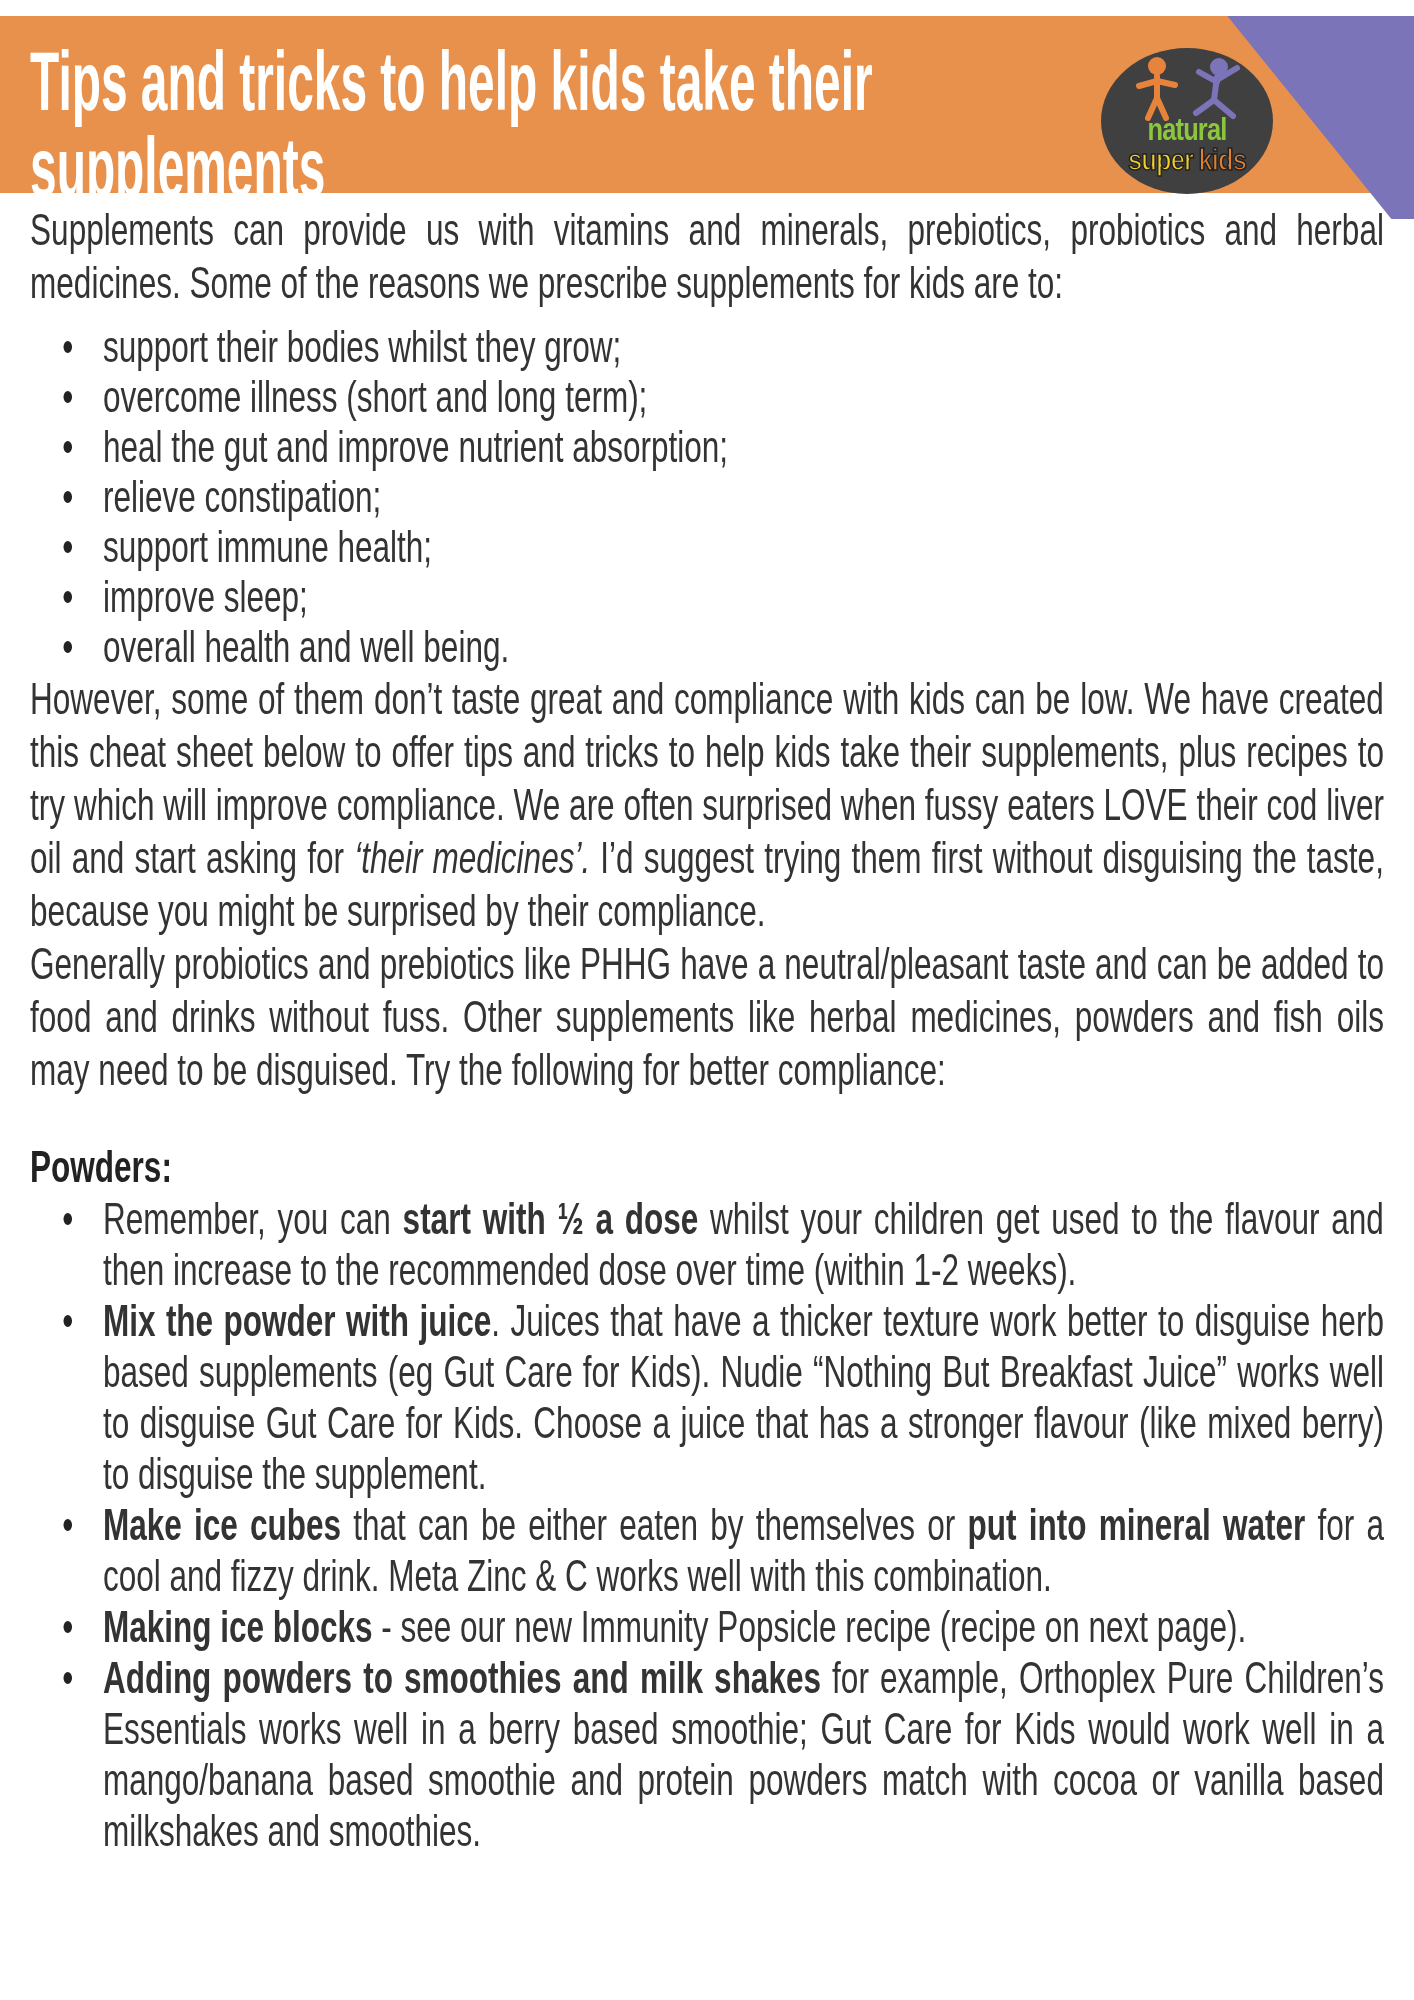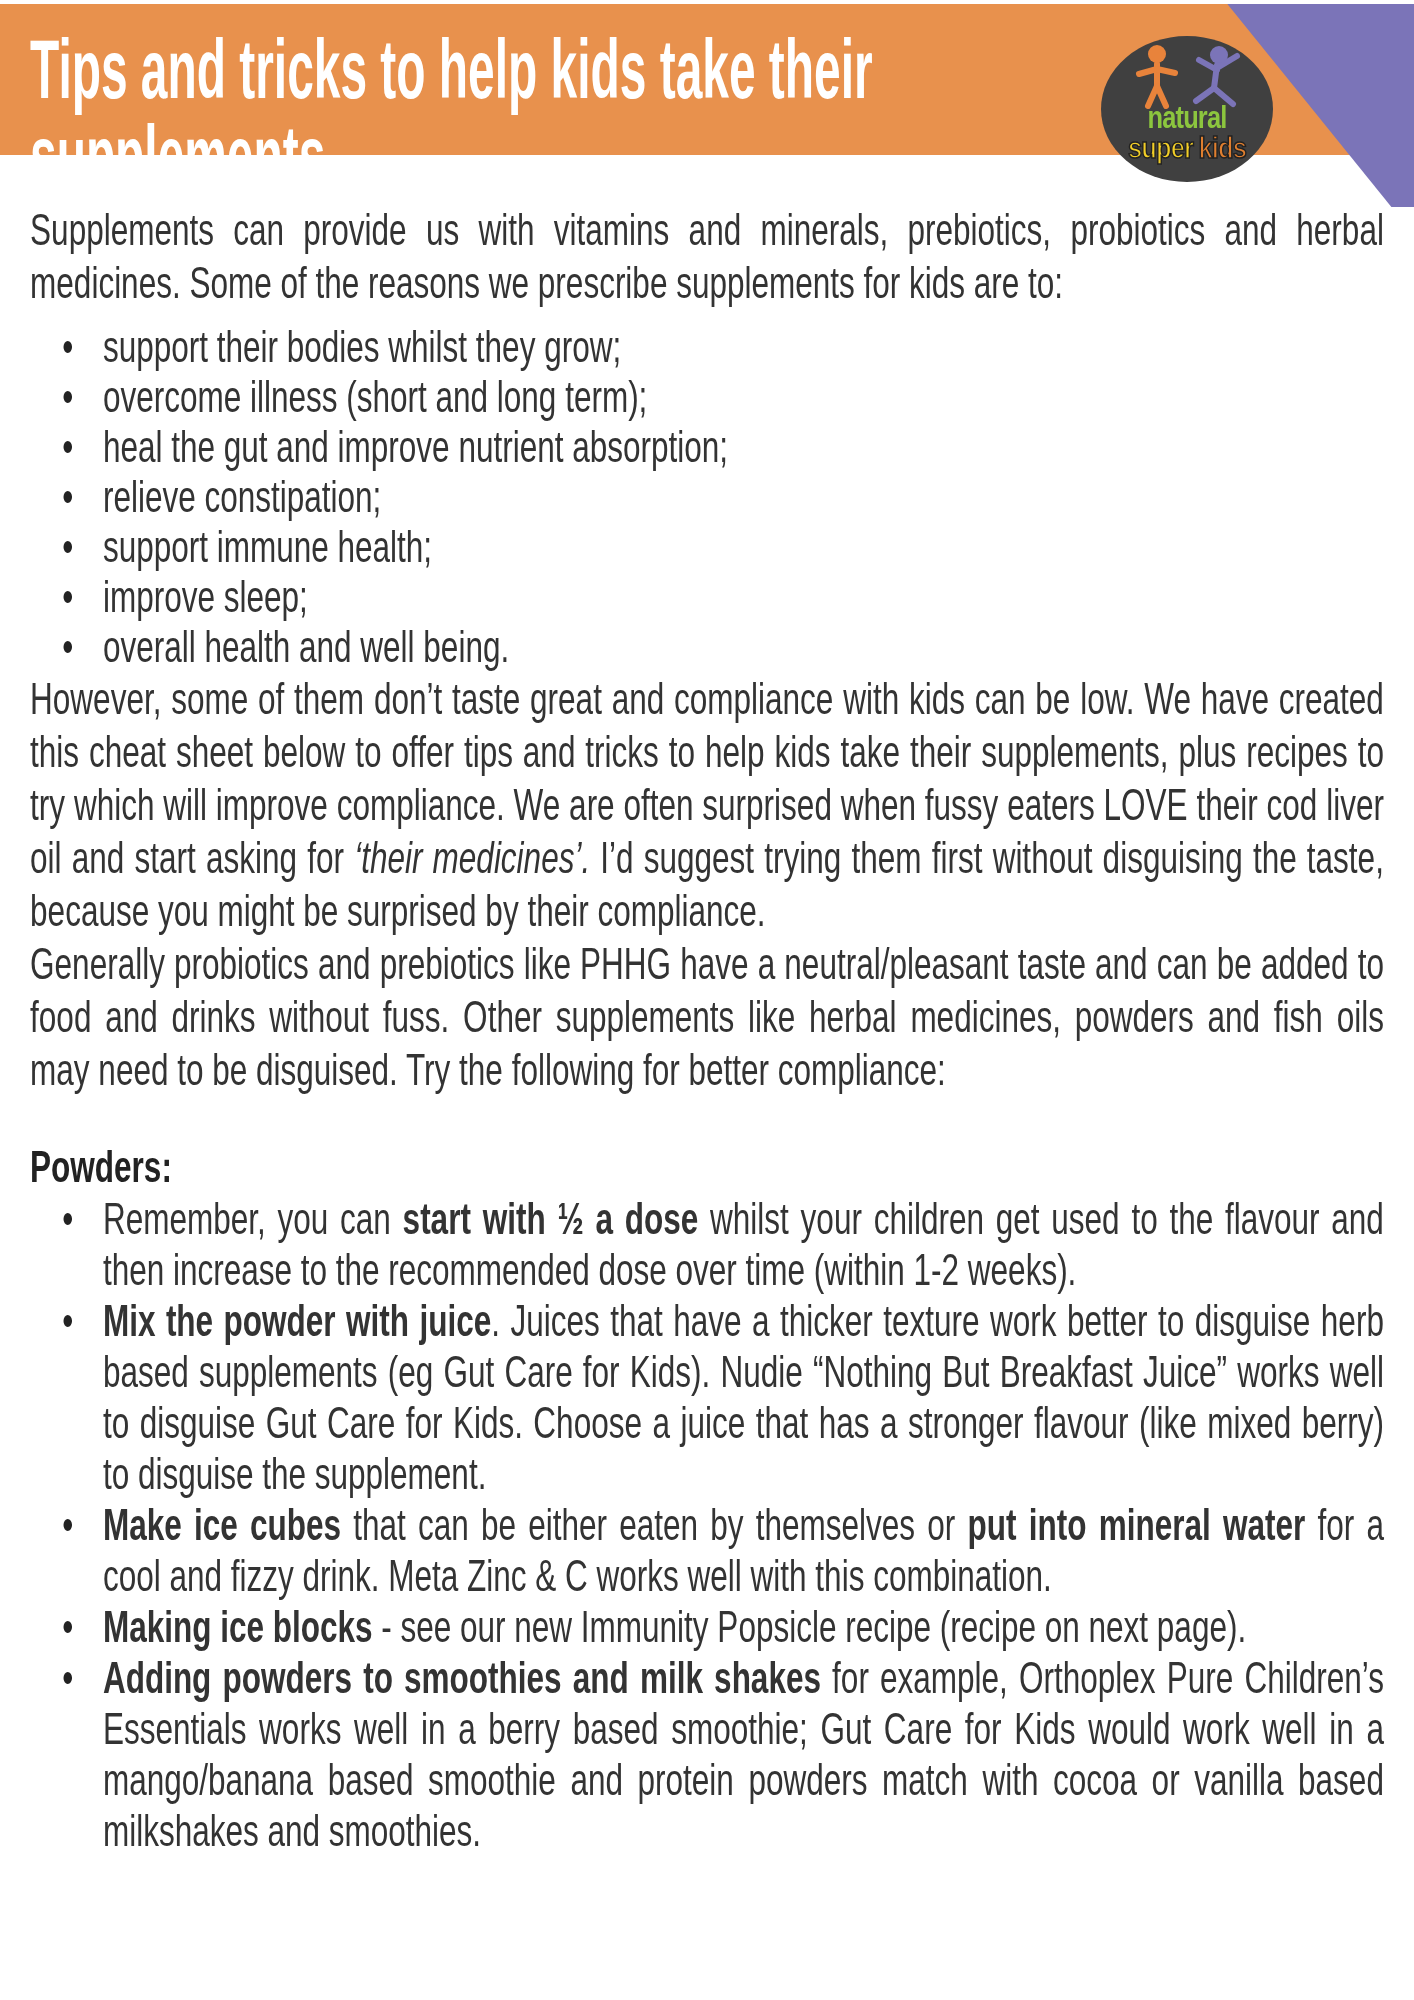--- a/index.html
+++ b/index.html
@@ -2,21 +2,21 @@
 <html><head>
 <meta charset="utf-8">
 <style>
   html,body { margin:0; padding:0; background:#ffffff; }
   .page {
     position:relative; width:1414px; height:2000px; background:#ffffff;
     overflow:hidden; font-family:"Liberation Sans", sans-serif; color:#333333;
   }
 
   
-  .header { position:absolute; top:4px; left:0; width:1414px; height:151px; background:#E8914D; }
+  .header { position:absolute; top:16px; left:0; width:1414px; height:177px; background:#E8914D; }
   .corner {
     position:absolute; top:0; left:0; width:1414px; height:203px; background:#7B74B8;
     clip-path:polygon(86.8% 0, 100% 0, 100% 100%, 98.4% 100%); z-index:1;
   }
   .title-wrap {
     position:absolute; left:30px; top:22px; width:1900px;
     transform:scaleX(0.57); transform-origin:0 0; z-index:2;
   }
   .title-line {
     font-size:84px; line-height:86px; font-weight:bold; color:#ffffff; white-space:nowrap;

